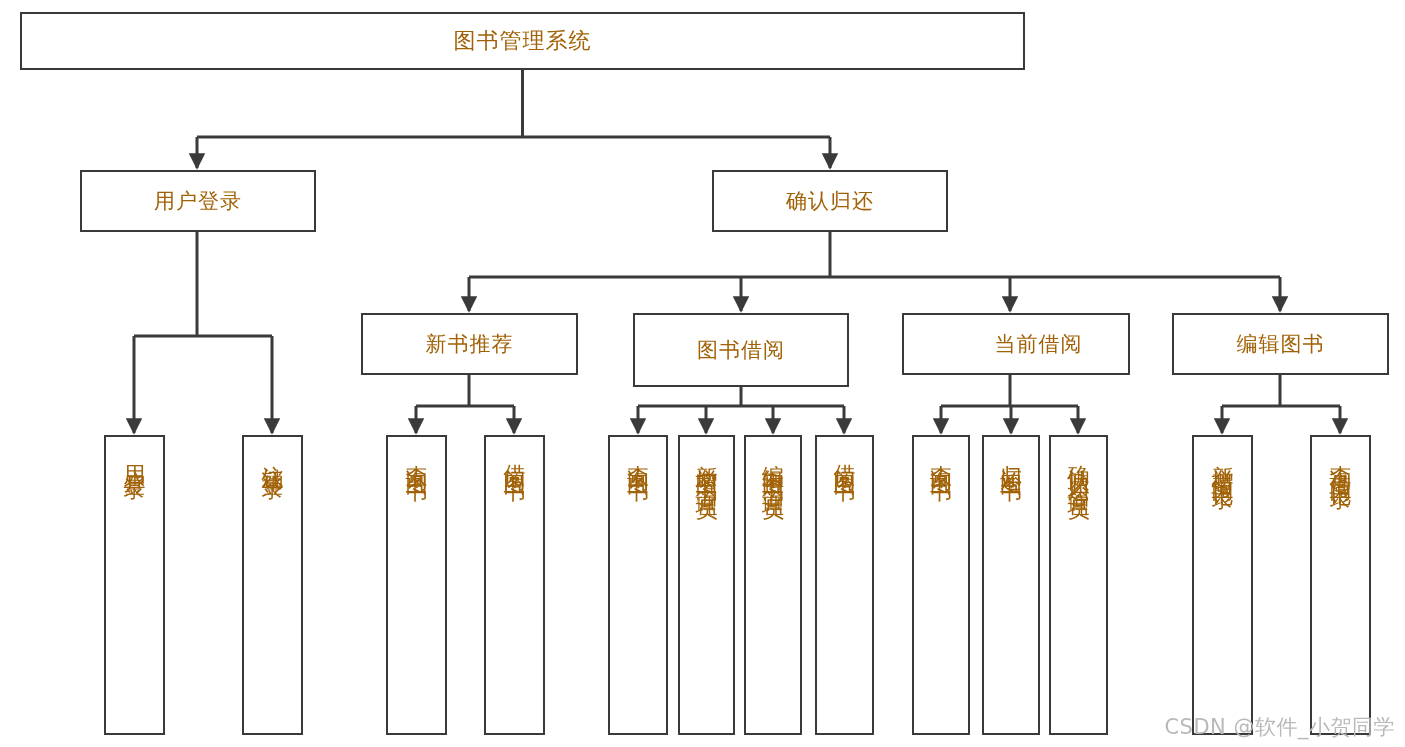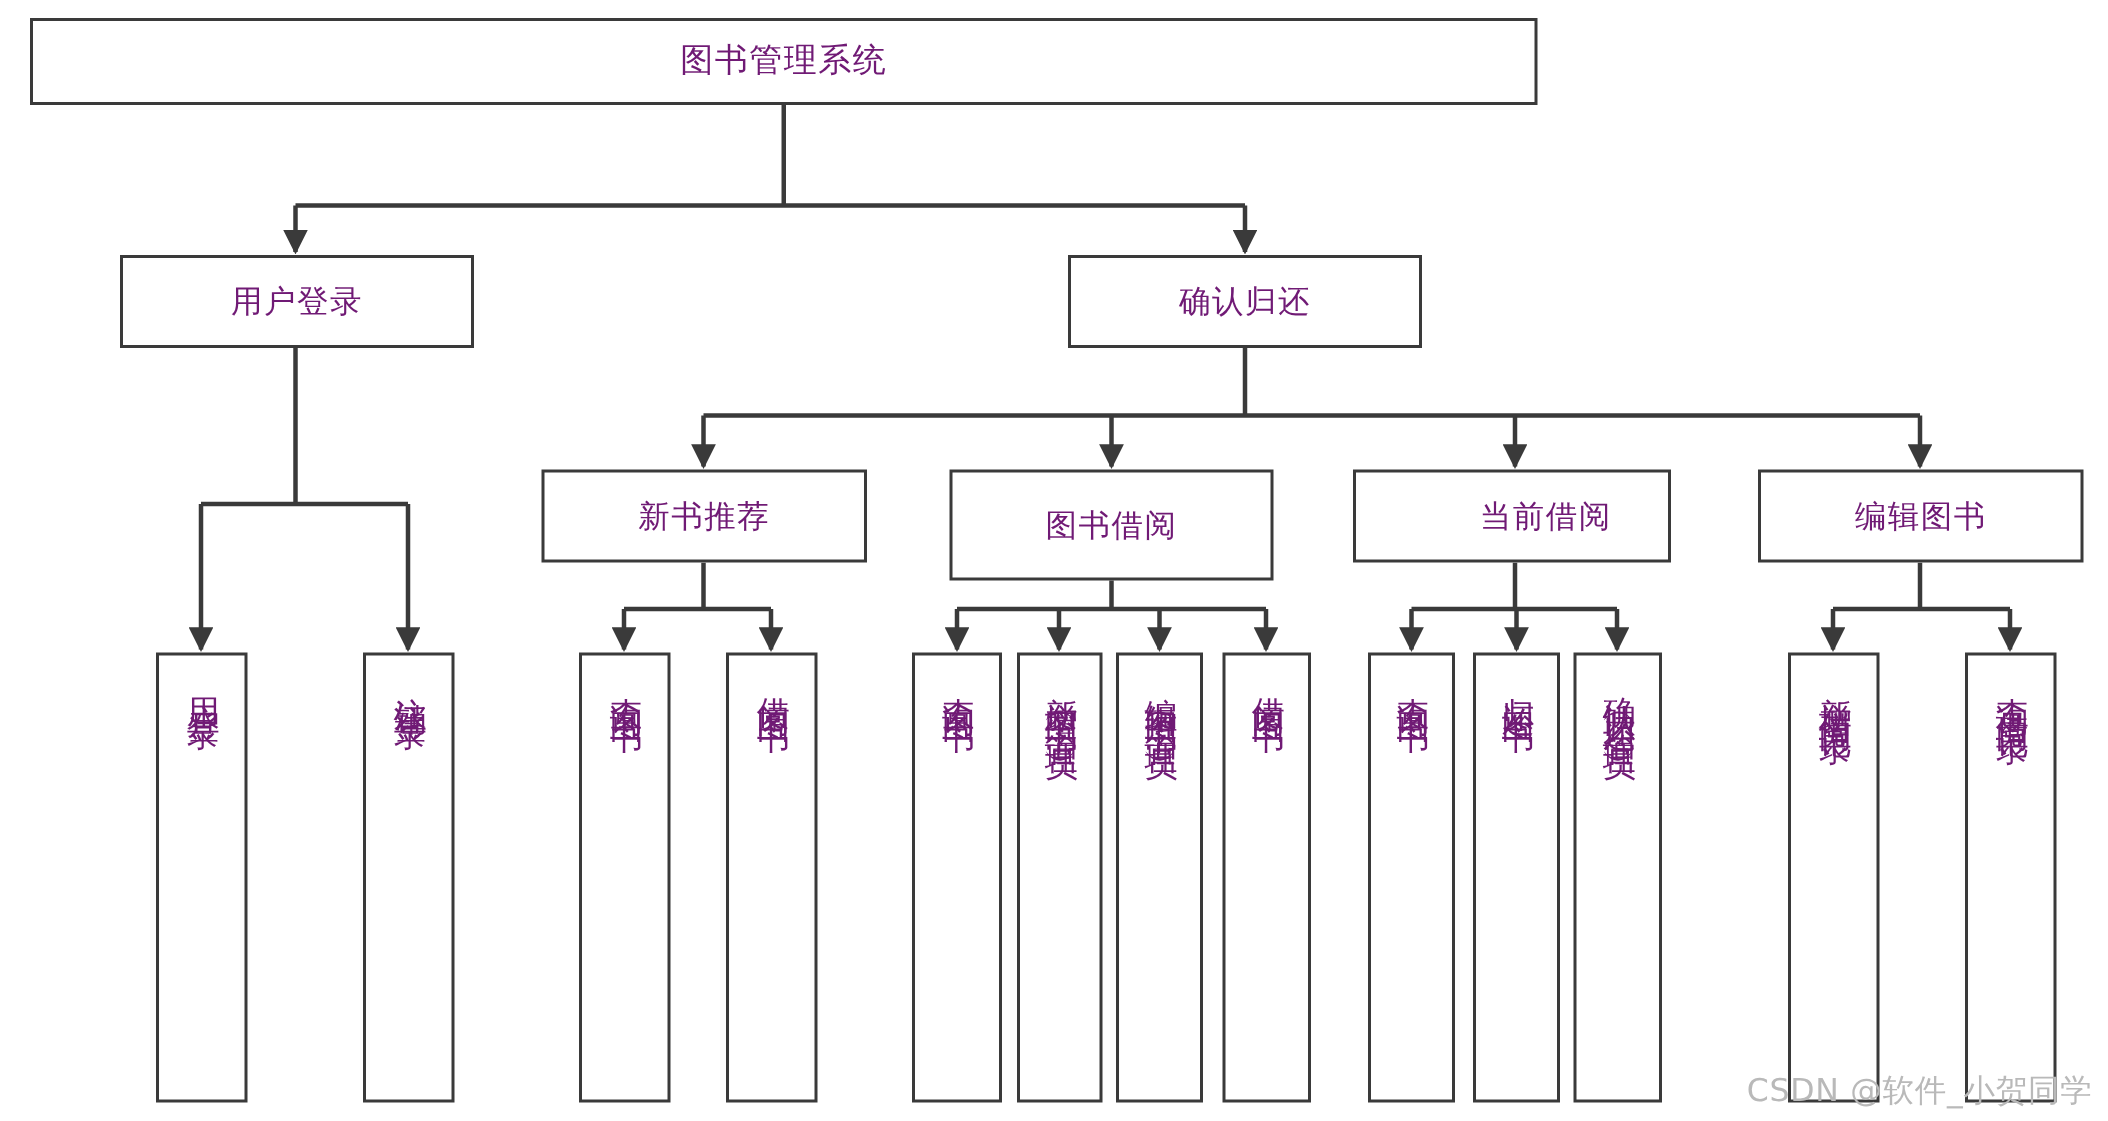--- a/index.html
+++ b/index.html
@@ -18,21 +18,21 @@
     position:absolute;
     box-sizing:border-box;
     background:#ffffff;
     border:2px solid #3a3a3a;
     display:flex;
     align-items:center;
     justify-content:center;
     z-index:3;
   }
   .node-label{
-    color:#701a75;
+    color:#a16207;
     line-height:1.15;
     text-align:left;
     white-space:nowrap;
   }
   
   .node.horiz .node-label{
     font-size:21px;
     letter-spacing:1px;
   }
   .node.root .node-label{font-size:22px;}
@@ -136,21 +136,21 @@
   <div class="node horiz" style="left:712px;top:170px;width:236px;height:62px;">
     <span class="node-label">确认归还</span>
   </div>
 
   <div class="node horiz" style="left:361px;top:313px;width:217px;height:62px;">
     <span class="node-label">新书推荐</span>
   </div>
   <div class="node horiz" style="left:633px;top:313px;width:216px;height:74px;">
     <span class="node-label">图书借阅</span>
   </div>
-  <div class="node horiz" style="left:902px;top:313px;width:212px;height:62px;padding-left:45px;">
+  <div class="node horiz" style="left:902px;top:313px;width:228px;height:62px;padding-left:45px;">
     <span class="node-label">当前借阅</span>
   </div>
   <div class="node horiz" style="left:1172px;top:313px;width:217px;height:62px;">
     <span class="node-label">编辑图书</span>
   </div>
 
   <div class="node vert" style="left:104px;top:435px;width:61px;height:300px;">
     <span class="node-label">用户登录</span>
   </div>
   <div class="node vert" style="left:242px;top:435px;width:61px;height:300px;">

